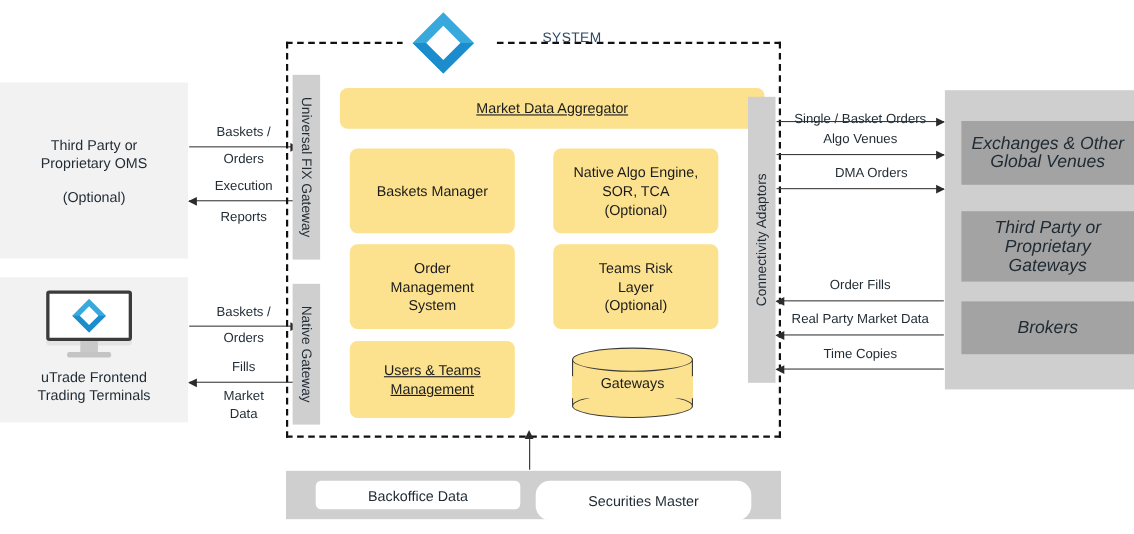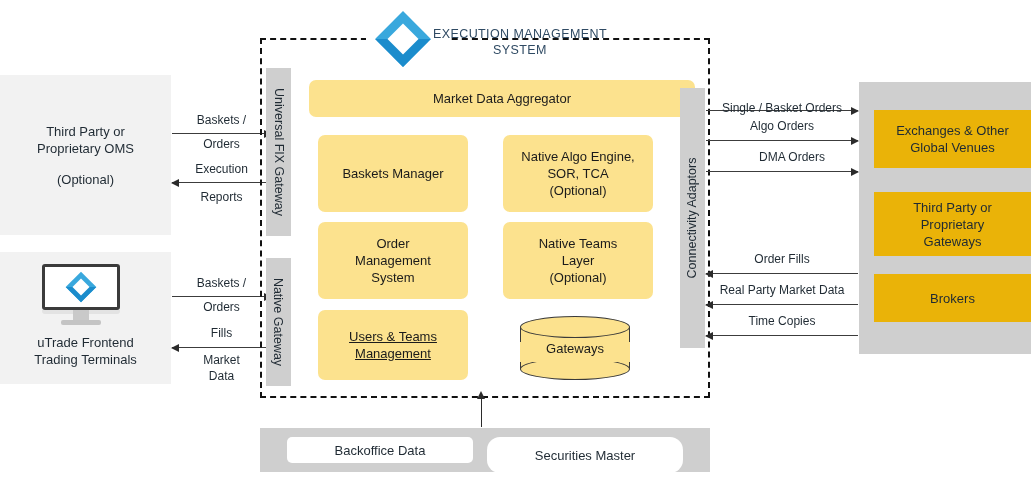--- a/index.html
+++ b/index.html
@@ -33,21 +33,21 @@
   .db .top{position:absolute;left:0;right:0;top:0;height:22px;background:#fce28e;
            border:1.5px solid #3a3a3a;border-radius:50%;box-sizing:border-box;}
   .db .bot{position:absolute;left:0;right:0;bottom:0;height:22px;background:#fce28e;
            border:1.5px solid #3a3a3a;border-radius:50%;box-sizing:border-box;}
   .db .cap{position:absolute;left:0;right:0;top:26px;height:20px;background:#fce28e;}
   .db .lbl{position:absolute;left:0;right:0;top:50%;transform:translateY(-50%);
            text-align:center;font-size:13px;color:#1b1b1b;z-index:5;}
 
   
   .rightwrap{background:#cfcfcf;}
-  .wbox{background:#eab308;font-size:13px;line-height:17px;color:#1f2a33;}
+  .wbox{background:#a3a3a3;font-size:16px;line-height:17px;color:#1f2a33;font-style:italic;}
 
   
   .botbar{background:#cfcfcf;}
   .botbox{background:#ffffff;border-radius:5px;font-size:13px;color:#1f2a33;}
 
   
   .hline{position:absolute;height:0;border-top:1.4px solid #3c3c3c;}
   .ar-r:after{content:"";position:absolute;right:-1px;top:-4.5px;width:0;height:0;
               border-left:8px solid #2b2b2b;border-top:4.5px solid transparent;border-bottom:4.5px solid transparent;}
   .ar-l:after{content:"";position:absolute;left:-1px;top:-4.5px;width:0;height:0;
@@ -119,53 +119,52 @@
 <div class="abs dashbox" style="left:260px;top:38px;width:450px;height:360px;"></div>
 
 <div class="abs dashcover" style="left:366px;top:32px;width:85px;height:12px;"></div>
 
 <svg viewBox="0 0 40 40" width="62" height="62" style="position:absolute;left:372px;top:8px;">
   <polygon points="20,2 38,20 20,38 2,20" fill="#39a8dd"></polygon>
   <polygon points="20,20 38,20 20,38 2,20" fill="#1b8ccc"></polygon>
   <polygon points="20,10 30,20 20,30 10,20" fill="#ffffff"></polygon>
 </svg>
 <div class="abs title" style="left:430px;top:26px;width:180px;">
-  <div>EXECUTION MANAGEMENT</div>
   <div>SYSTEM</div>
 </div>
 
 <div class="abs vbar down" style="left:266px;top:68px;width:25px;height:168px;">
   <span class="vtxt">Universal FIX Gateway</span>
 </div>
 <div class="abs vbar down" style="left:266px;top:258px;width:25px;height:128px;">
   <span class="vtxt">Native Gateway</span>
 </div>
 
-<div class="abs ybox ctr" style="left:309px;top:80px;width:386px;height:37px;">
+<div class="abs ybox ctr" style="left:309px;top:80px;width:386px;height:37px;text-decoration:underline;">
   <span>Market Data Aggregator</span>
 </div>
 
 <div class="abs ybox ctr" style="left:318px;top:135px;width:150px;height:77px;">
   <span>Baskets Manager</span>
 </div>
 
 <div class="abs ybox ctr" style="left:503px;top:135px;width:150px;height:77px;flex-direction:column;">
   <span>Native Algo Engine,</span>
   <span>SOR, TCA</span>
   <span>(Optional)</span>
 </div>
 
 <div class="abs ybox ctr" style="left:318px;top:222px;width:150px;height:77px;flex-direction:column;">
   <span>Order</span>
   <span>Management</span>
   <span>System</span>
 </div>
 
 <div class="abs ybox ctr" style="left:503px;top:222px;width:150px;height:77px;flex-direction:column;">
-  <span>Native Teams</span>
+  <span>Teams Risk</span>
   <span>Layer</span>
   <span>(Optional)</span>
 </div>
 
 <div class="abs ybox ctr" style="left:318px;top:310px;width:150px;height:70px;flex-direction:column;text-decoration:underline;">
   <span>Users &amp; Teams</span>
   <span>Management</span>
 </div>
 
 <div class="db" style="left:520px;top:316px;width:110px;height:64px;">
@@ -177,21 +176,21 @@
 </div>
 
 <div class="abs vbar up" style="left:680px;top:88px;width:25px;height:260px;">
   <span class="vtxt">Connectivity Adaptors</span>
 </div>
 
 <div class="hline ar-r" style="left:706px;top:110px;width:152px;"></div>
 <div class="alabel" style="left:706px;top:89px;width:152px;margin-top:12px;">Single / Basket Orders</div>
 
 <div class="hline ar-r" style="left:706px;top:140px;width:152px;"></div>
-<div class="alabel" style="left:706px;top:119px;width:152px;">Algo Orders</div>
+<div class="alabel" style="left:706px;top:119px;width:152px;">Algo Venues</div>
 
 <div class="hline ar-r" style="left:706px;top:171px;width:152px;"></div>
 <div class="alabel" style="left:706px;top:150px;width:172px;">DMA Orders</div>
 
 <div class="hline ar-l" style="left:706px;top:273px;width:152px;"></div>
 <div class="alabel" style="left:706px;top:252px;width:152px;">Order Fills</div>
 
 <div class="hline ar-l" style="left:706px;top:304px;width:152px;"></div>
 <div class="alabel" style="left:702px;top:283px;width:160px;">Real Party Market Data</div>
 

